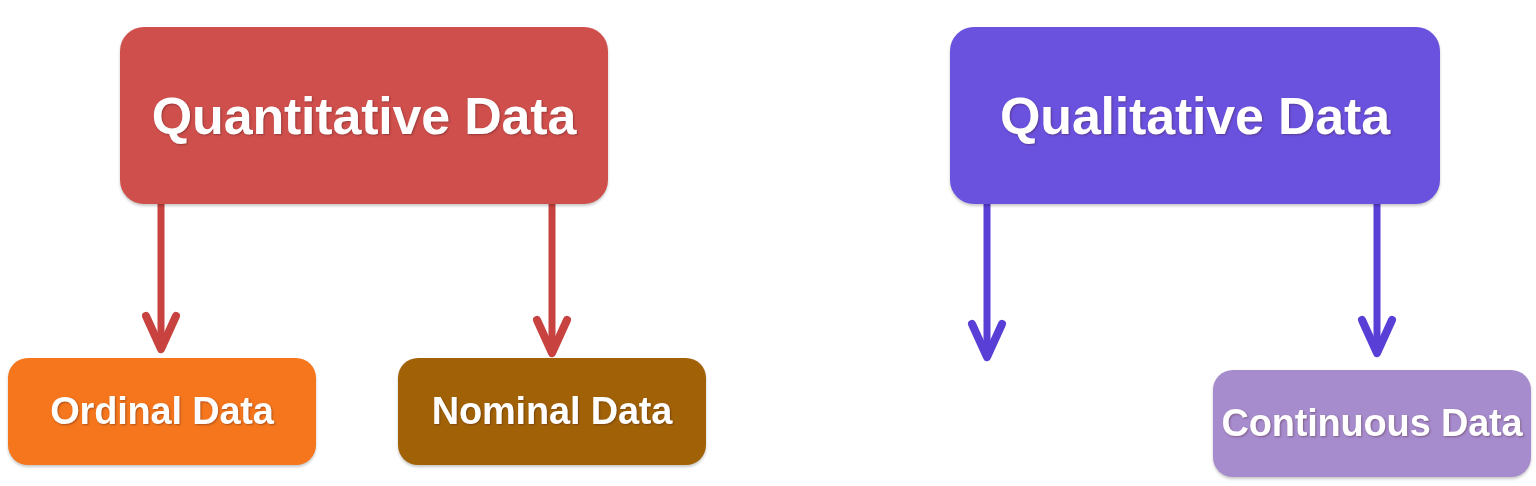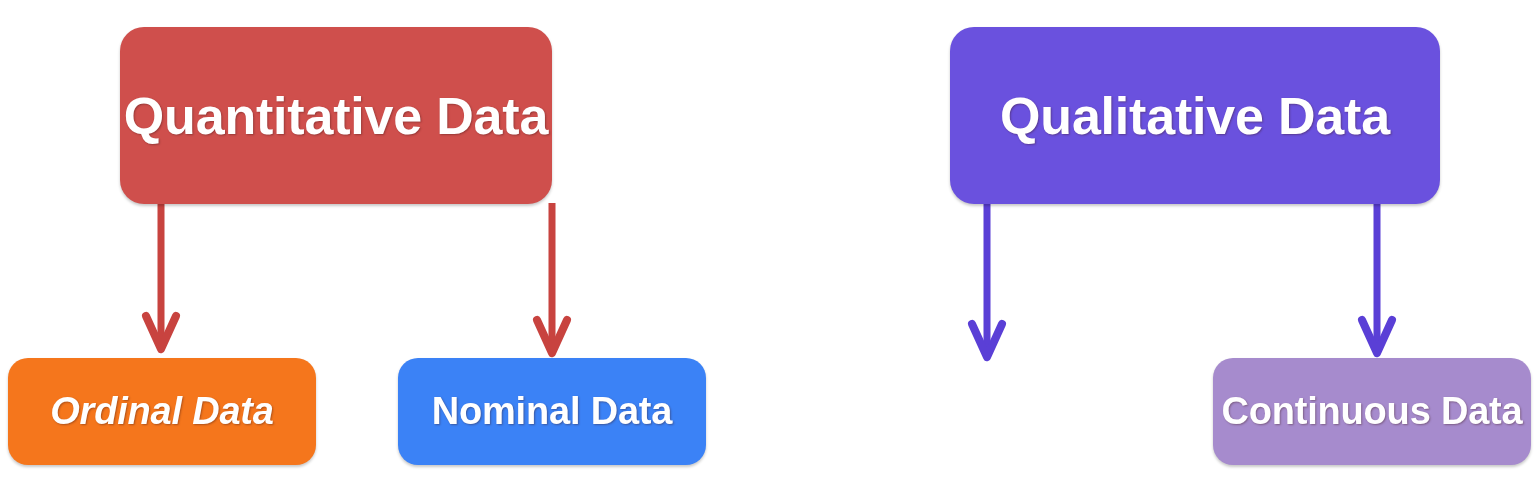--- a/index.html
+++ b/index.html
@@ -31,26 +31,26 @@
   }
   .node.root {
     font-size: 52px;
     border-radius: 24px;
   }
   .node.leaf {
     font-size: 38px;
     border-radius: 20px;
   }
   
-  #node-quantitative { left: 120px;  top: 27px;  width: 432px; height: 177px; }
+  #node-quantitative { left: 120px;  top: 27px;  width: 488px; height: 177px; }
   #node-qualitative  { left: 938px;  top: 27px;  width: 490px; height: 177px; margin-left: 12px; }
-  #node-ordinal      { left: 8px;    top: 358px; width: 308px; height: 107px; font-style: italic; }
+  #node-ordinal      { left: 8px;    top: 358px; width: 308px; height: 107px; }
   #node-nominal      { left: 398px;  top: 358px; width: 308px; height: 107px; }
   #node-discrete     { left: 833px;  top: 358px; width: 308px; height: 107px; }
-  #node-continuous   { left: 1213px; top: 358px; width: 318px; height: 107px; }
+  #node-continuous   { left: 1213px; top: 370px; width: 318px; height: 107px; }
 
   #arrow-layer {
     position: absolute;
     left: 0;
     top: 0;
     width: 1536px;
     height: 486px;
     pointer-events: none;
   }
   .arrow-path {
@@ -91,18 +91,18 @@
       <path class="arrow-head" d="M1362,320 L1377,353 L1392,320" stroke="#5A3FD6" stroke-width="8"></path>
     </g>
   </svg>
 
   <div class="node root" id="node-quantitative" style="background:#CF4F4C">Quantitative Data</div>
 
   <div class="node root" id="node-qualitative" style="background:#6A51DE">Qualitative Data</div>
 
   <div class="node leaf" id="node-ordinal" style="background:#F5761C">Ordinal Data</div>
 
-  <div class="node leaf" id="node-nominal" style="background:#3b82f6">Nominal Data</div>
+  <div class="node leaf" id="node-nominal" style="background:#a16207">Nominal Data</div>
 
 
   <div class="node leaf" id="node-continuous" style="background:#A68BCD">Continuous Data</div>
 
 </div>
 
 </body></html>

